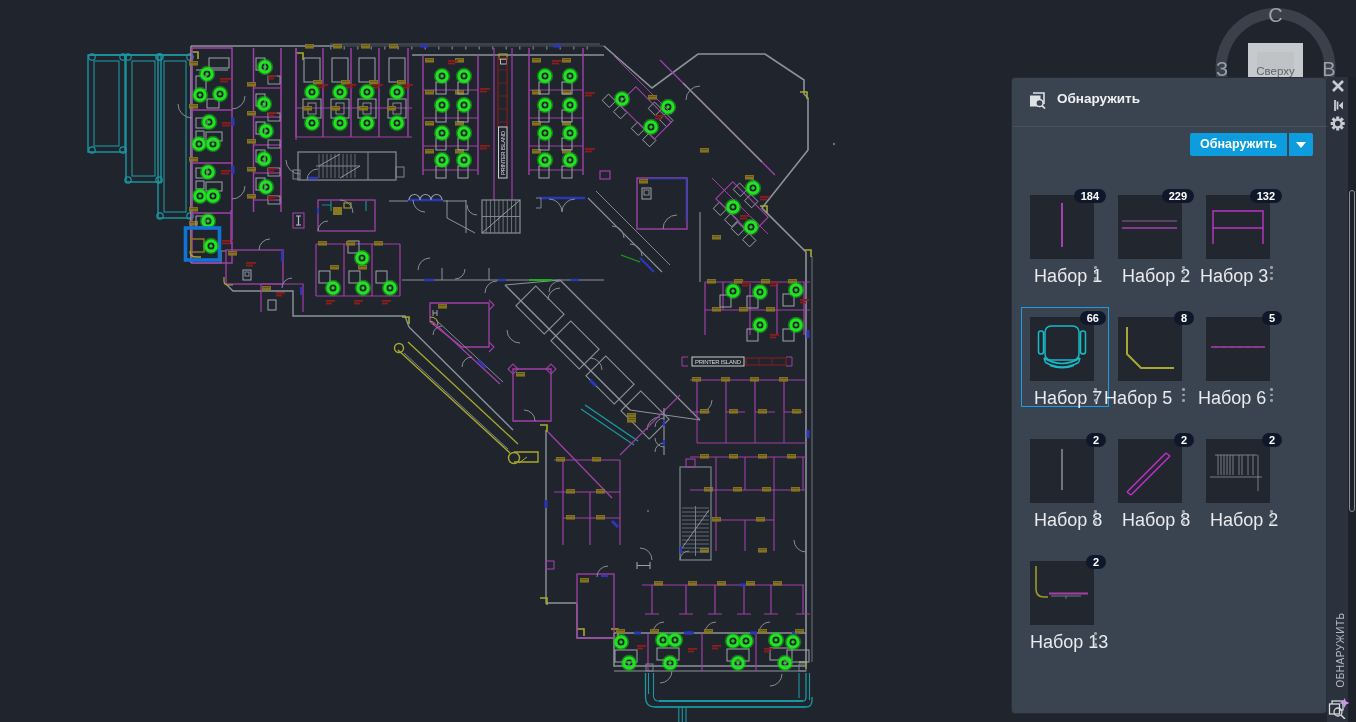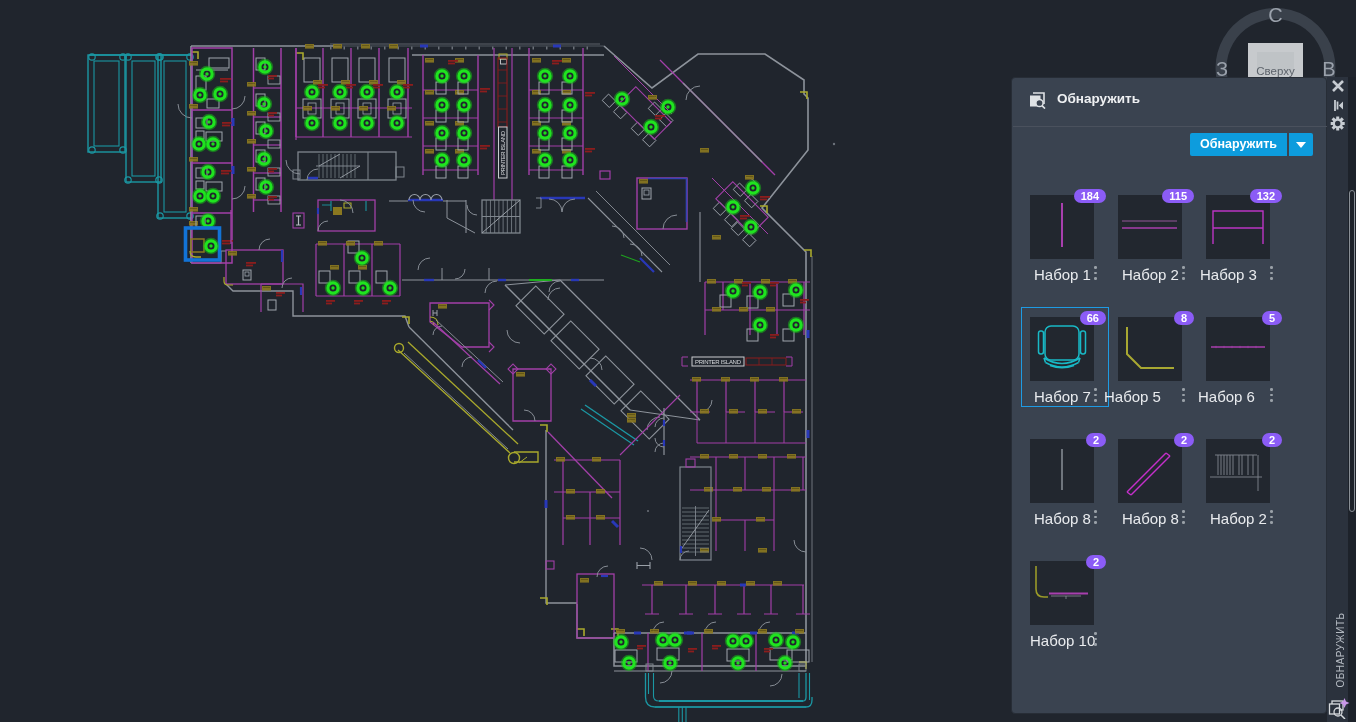--- a/index.html
+++ b/index.html
@@ -13,23 +13,23 @@
   #panel{position:absolute;left:1011px;top:77px;width:316px;height:637px;
     background:#3a4350;border:1px solid #272d36;border-radius:4px;}
   #ptitle{position:absolute;left:45px;top:13px;color:#eef0f2;font-size:13.5px;font-weight:bold;}
   #psep{position:absolute;left:1px;top:48px;width:314px;height:1px;background:#4a515d;}
   .btn{position:absolute;background:#0d9cdd;color:#fff;}
   #btnmain{left:178px;top:55px;width:97px;height:23px;border-radius:2px 0 0 2px;
     font-size:12.5px;font-weight:bold;text-align:center;line-height:23px;}
   #btndrop{left:277px;top:55px;width:24px;height:23px;border-radius:0 2px 2px 0;}
   #btndrop:after{content:"";position:absolute;left:7px;top:9px;border:5px solid transparent;border-top:6px solid #fff;}
   .thumb{position:absolute;width:64px;height:64px;}
-  .badge{position:absolute;height:14px;border-radius:7px;background:#8b5cf6;color:#fff;
+  .badge{position:absolute;height:14px;border-radius:7px;background:#0f172a;color:#fff;
     font-size:11px;font-weight:bold;text-align:center;line-height:14px;padding:0 7px;}
-  .lbl{position:absolute;color:#e9ebee;font-size:15px;white-space:nowrap;text-align:center;}
+  .lbl{position:absolute;color:#e9ebee;font-size:18px;white-space:nowrap;text-align:center;}
   .dots{position:absolute;width:3px;}
   .dots div{width:2.6px;height:2.6px;border-radius:50%;background:#9aa1a8;margin-bottom:3.1px;}
   #selbox{position:absolute;left:9px;top:229px;width:88px;height:100px;border:1.5px solid #1e9be4;}
   #vtext{position:absolute;left:1329px;top:595px;width:21px;height:110px;}
   #vtext span{position:absolute;left:50%;top:50%;transform:translate(-50%,-50%) rotate(-90deg);
     color:#b4bac2;font-size:10px;letter-spacing:0.5px;white-space:nowrap;}
   #scrollthumb{position:absolute;left:1348.5px;top:190px;width:6px;height:322px;
     border:1.5px solid #898f96;border-radius:3px;background:transparent;}
 </style>
 </head>
@@ -892,21 +892,21 @@
         <div></div>
         <div></div>
       </div>
 
 <svg class="thumb" style="left:106px;top:117px" viewBox="0 0 64 64">
         <rect width="64" height="64" fill="#22272f"></rect>
         <line x1="4" y1="26" x2="59" y2="26" stroke="#94589a" stroke-width="1"></line>
         <line x1="4" y1="33" x2="59" y2="33" stroke="#a83fae" stroke-width="1.6"></line>
       </svg>
 
-<div class="badge" style="right:132px;top:111px">115</div>
+<div class="badge" style="right:132px;top:111px">229</div>
 
 <div class="lbl" style="left:110px;top:188px">Набор 2</div>
 
 <div class="dots" style="left:170px;top:188px">
         <div></div>
         <div></div>
         <div></div>
       </div>
 
 <svg class="thumb" style="left:194px;top:117px" viewBox="0 0 64 64">
@@ -1039,21 +1039,21 @@
 
 <svg class="thumb" style="left:18px;top:483px" viewBox="0 0 64 64">
         <rect width="64" height="64" fill="#22272f"></rect>
         <path d="M6,5 V28 q0,8 8,8 h4" fill="none" stroke="#9a9a28" stroke-width="1.6"></path>
         <line x1="19" y1="32.5" x2="58" y2="32.5" stroke="#a83fae" stroke-width="2"></line>
         <path d="M21,35 h30 M36,35 v3" stroke="#8a9098" stroke-width="0.8" fill="none"></path>
       </svg>
 
 <div class="badge" style="right:220px;top:477px">2</div>
 
-<div class="lbl" style="left:18px;top:554px">Набор 10</div>
+<div class="lbl" style="left:18px;top:554px">Набор 13</div>
 
 <div class="dots" style="left:82px;top:554px">
         <div></div>
         <div></div>
         <div></div>
       </div>
   </div>
 </div>
 
 </body></html>

